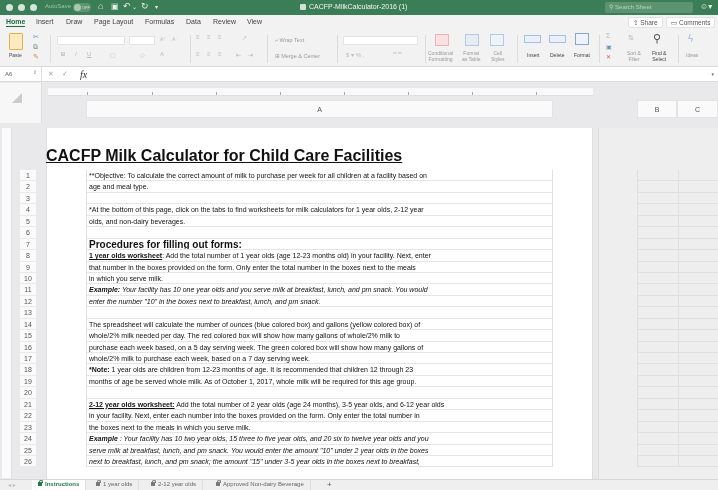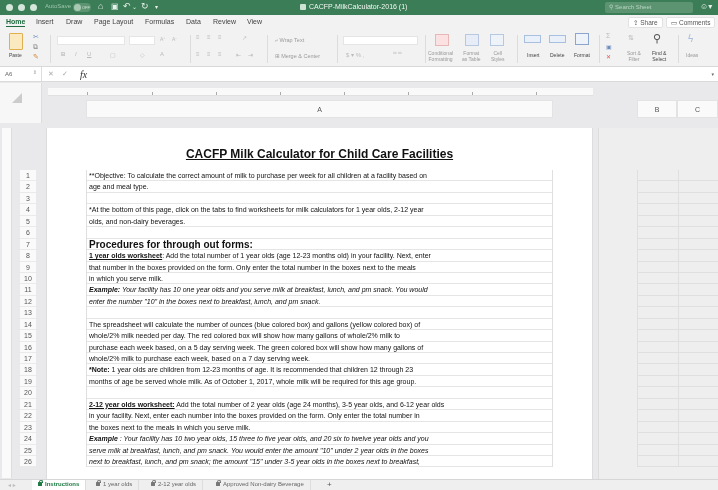--- a/index.html
+++ b/index.html
@@ -36,21 +36,21 @@
   .corner::after { content:""; position:absolute; left:12px; top:10px; width:0; height:0; border-left: 10px solid transparent; border-bottom: 10px solid #ccc; }
   .ruler-top { position: absolute; left: 48px; top: 88px; width: 545px; height: 8px; background: #f9f9f9; border-bottom: 1px solid #e0e0e0; }
   .ruler-top .tick { position:absolute; top:4px; width:1px; height:3px; background:#aaa; }
   .colhdr { position: absolute; top: 100px; height: 18px; background: #fafafa; border: 1px solid #e3e3e3; font-size: 7px; color: #555; text-align: center; line-height: 17px; }
 
   .page { position: absolute; left: 46px; top: 128px; width: 547px; height: 352px; background: #fff; border-left: 1px solid #ddd; border-right: 1px solid #ddd; }
   .ruler-left { position: absolute; left: 2px; top: 128px; width: 10px; height: 350px; background: #fafafa; border-right: 1px solid #ddd; }
   .rownum-col { position: absolute; left: 20px; top: 170px; width: 16px; }
   .rownum { height: 11.45px; font-size: 7px; color: #555; text-align: center; border-bottom: 1px solid #eaeaea; background:#fafafa; line-height: 11px; }
 
-  .doc-title { position: absolute; left: 46px; width: 547px; top: 147px; text-align: center; font-family: "Liberation Sans", sans-serif; font-weight: bold; font-size: 12px; text-decoration: underline; color: #111; }
+  .doc-title { position: absolute; left: 46px; width: 547px; top: 147px; font-family: "Liberation Sans", sans-serif; font-weight: bold; font-size: 16px; text-decoration: underline; color: #111; }
   .rows { position: absolute; left: 86px; top: 170px; width: 467px; border-left: 1px solid #e0e0e0; border-right: 1px solid #e0e0e0; }
   .row { height: 11.45px; border-bottom: 1px solid #e5e5e5; font-size: 7px; color: #111; line-height: 11px; white-space: nowrap; overflow: hidden; padding-left: 2px; }
   .row.heading { font-size: 10px; font-weight: bold; line-height: 12px; }
   .row .u { text-decoration: underline; font-weight: bold; }
   .row .b { font-weight: bold; }
   .row .bi { font-style: italic; font-weight: bold; }
   .row.italic { font-style: italic; }
 
   .side-grey { position: absolute; left: 598px; top: 128px; width: 120px; height: 352px; background: #efeeef; border-left: 1px solid #ddd; }
   .grid-b { position: absolute; left: 637px; top: 170px; width: 81px; }
@@ -248,21 +248,21 @@
   <div class="rownum">26</div>
 </div>
 
 <div class="rows">
   <div class="row"><span>**Objective:  To calculate the correct amount of milk to purchase per week for all children at a facility based on</span></div>
   <div class="row"><span>age and meal type.</span></div>
   <div class="row"><span></span></div>
   <div class="row"><span>*At the bottom of this page, click on the tabs to find worksheets for milk calculators for 1 year olds, 2-12 year</span></div>
   <div class="row"><span>olds, and non-dairy beverages.</span></div>
   <div class="row"><span></span></div>
-  <div class="row heading"><span>Procedures for through out forms:</span></div>
+  <div class="row heading"><span>Procedures for filling out forms:</span></div>
   <div class="row"><span class="u">1 year olds worksheet</span><span>: Add the total number of 1 year olds (age 12-23 months old) in your facility.  Next, enter</span></div>
   <div class="row"><span>that number in the boxes provided on the form.  Only enter the total number in the boxes next to the meals</span></div>
   <div class="row"><span>in which you serve milk.</span></div>
   <div class="row italic"><span class="bi">Example:</span><span>  Your facility has 10 one year olds and you serve milk at breakfast, lunch, and pm snack.  You would</span></div>
   <div class="row italic"><span>enter the number "10" in the boxes next to breakfast, lunch, and pm snack.</span></div>
   <div class="row"><span></span></div>
   <div class="row"><span>The spreadsheet will calculate the number of ounces (blue colored box) and gallons (yellow colored box) of</span></div>
   <div class="row"><span>whole/2% milk needed per day.  The red colored box will show how many gallons of whole/2% milk to</span></div>
   <div class="row"><span>purchase each week based, on a 5 day serving week.  The green colored box will show how many gallons of</span></div>
   <div class="row"><span>whole/2% milk to purchase each week, based on a 7 day serving week.</span></div>

